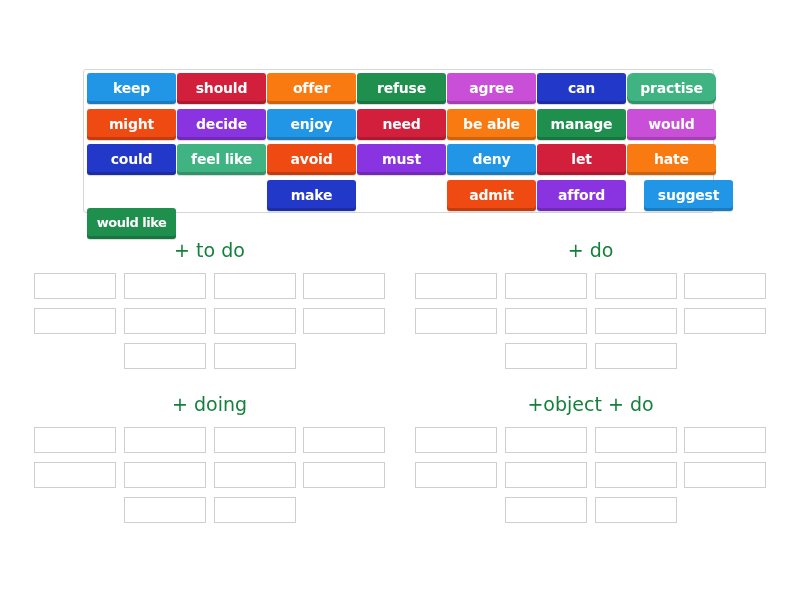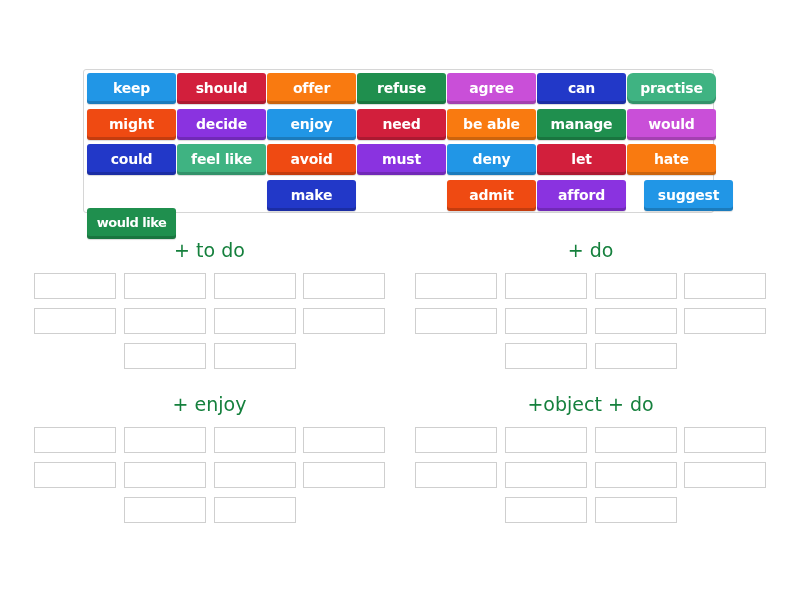--- a/index.html
+++ b/index.html
@@ -64,21 +64,21 @@
       <div class="slot" style="left: 180px; top: 35px;"></div>
       <div class="slot" style="left: 269px; top: 35px;"></div>
       <div class="slot" style="left: 0px; top: 70px;"></div>
       <div class="slot" style="left: 90px; top: 70px;"></div>
       <div class="slot" style="left: 180px; top: 70px;"></div>
       <div class="slot" style="left: 269px; top: 70px;"></div>
       <div class="slot" style="left: 90px; top: 105px;"></div>
       <div class="slot" style="left: 180px; top: 105px;"></div>
     </div>
     <div class="group" style="left: 34px; top: 392px;">
-      <div class="group-title">+ enjoy</div>
+      <div class="group-title">+ doing</div>
       <div class="slot" style="left: 0px; top: 35px;"></div>
       <div class="slot" style="left: 90px; top: 35px;"></div>
       <div class="slot" style="left: 180px; top: 35px;"></div>
       <div class="slot" style="left: 269px; top: 35px;"></div>
       <div class="slot" style="left: 0px; top: 70px;"></div>
       <div class="slot" style="left: 90px; top: 70px;"></div>
       <div class="slot" style="left: 180px; top: 70px;"></div>
       <div class="slot" style="left: 269px; top: 70px;"></div>
       <div class="slot" style="left: 90px; top: 105px;"></div>
       <div class="slot" style="left: 180px; top: 105px;"></div>

